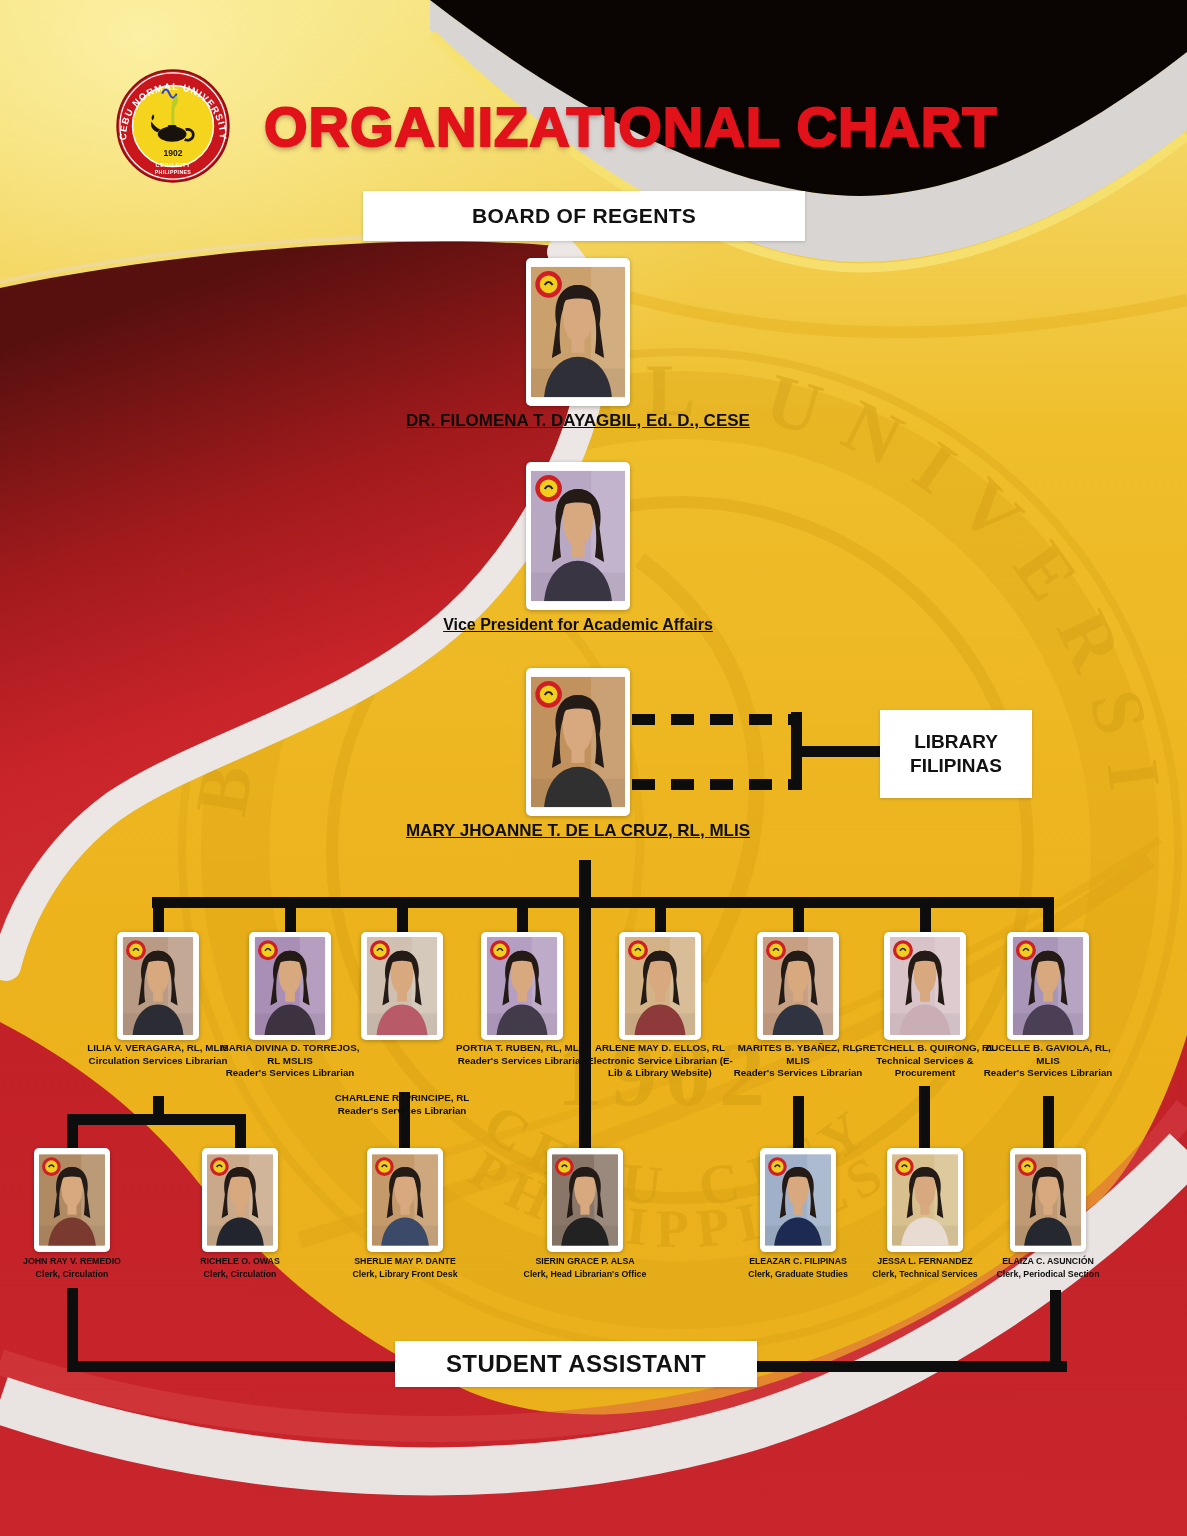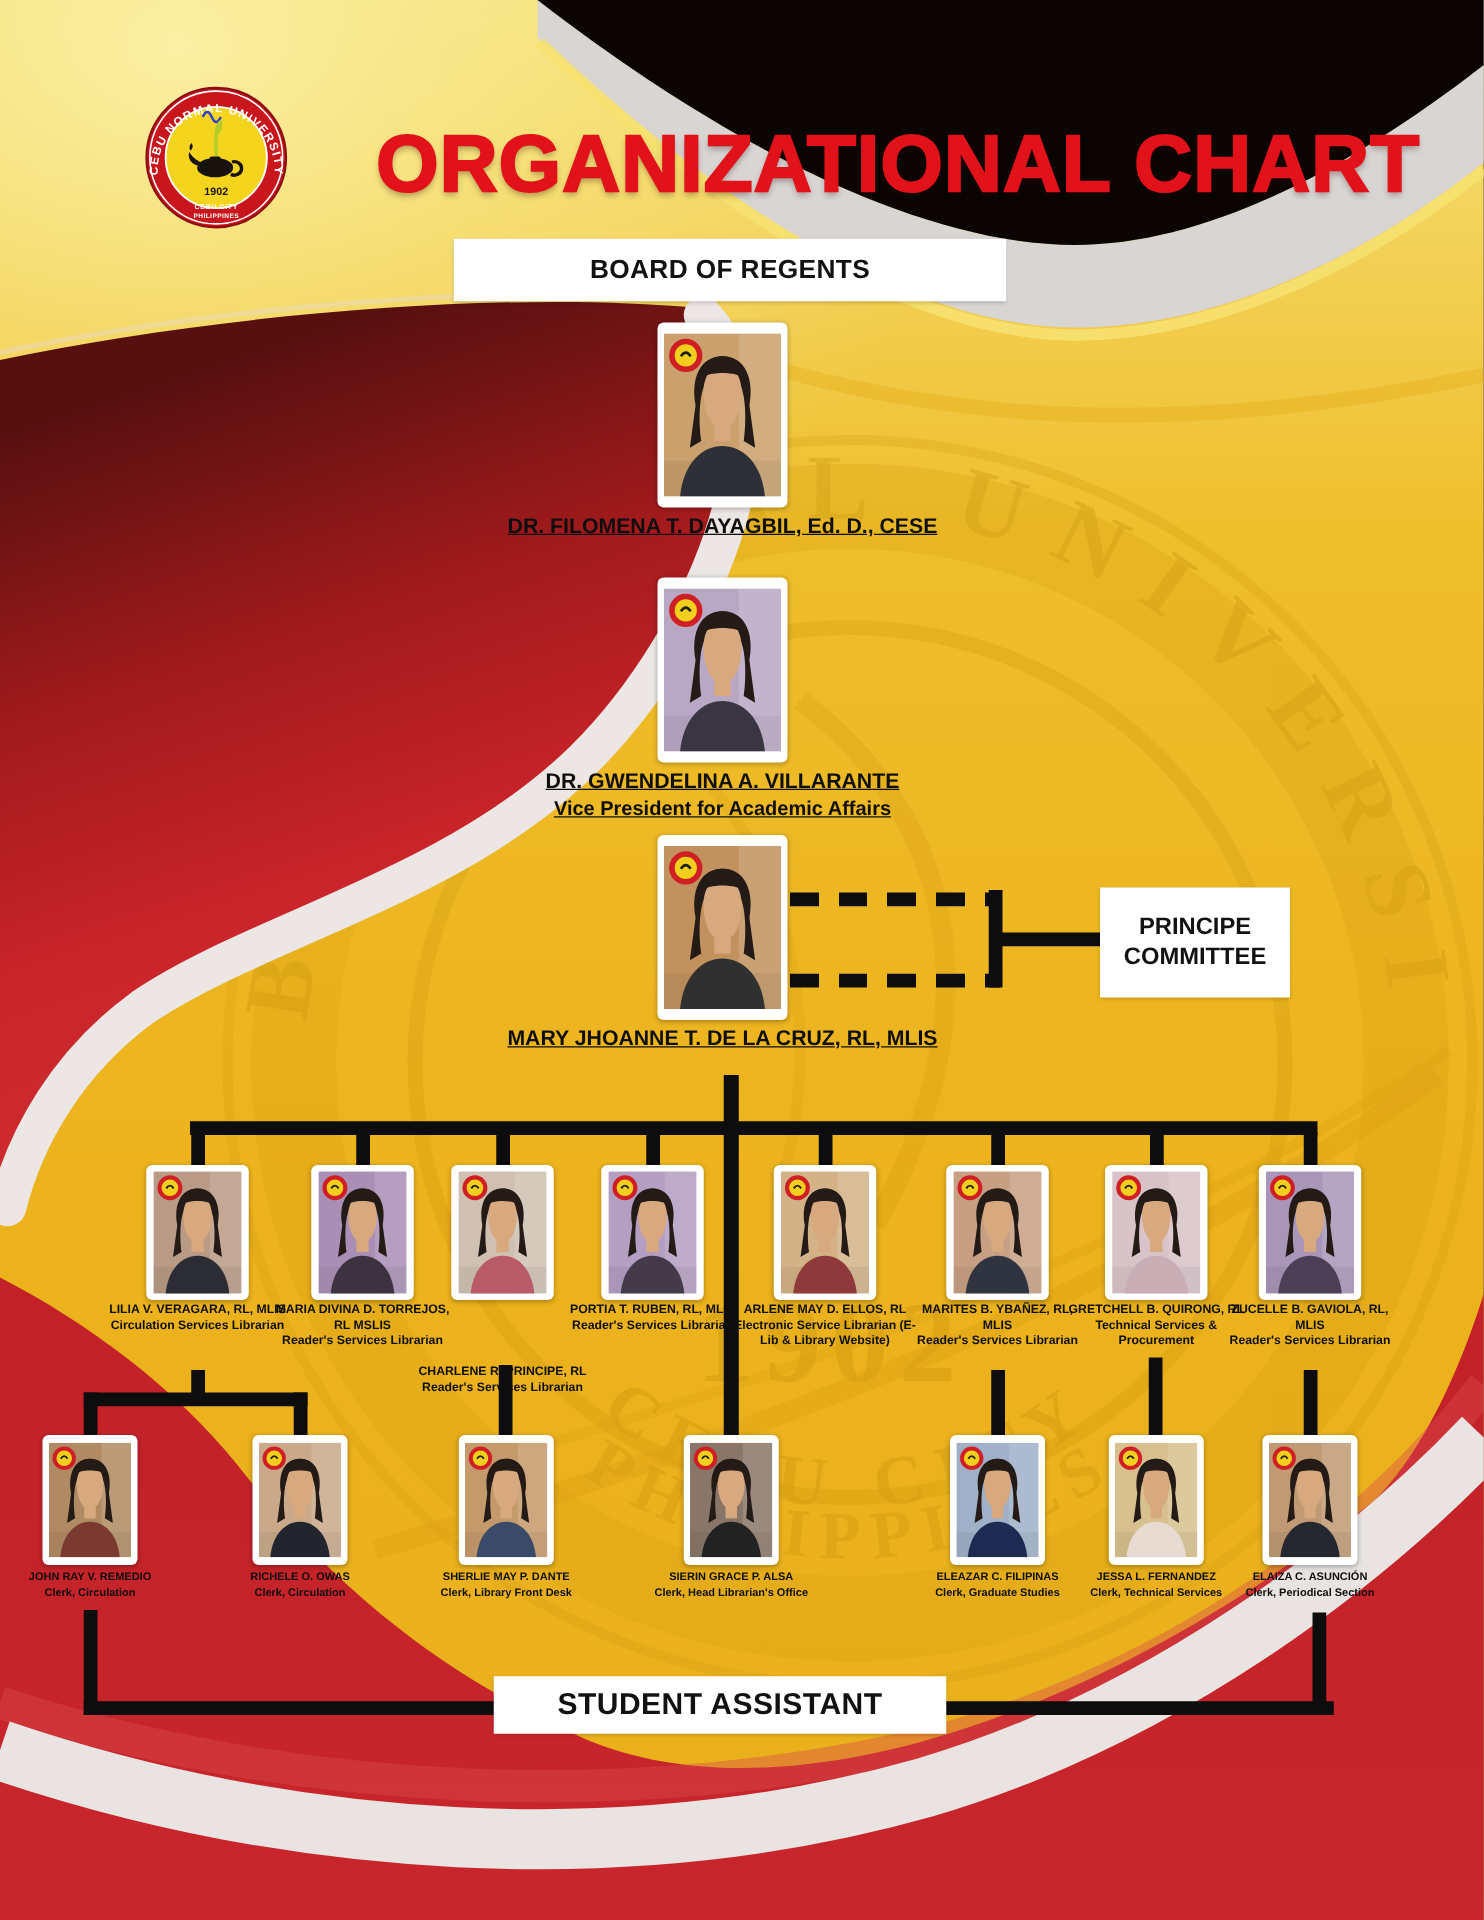--- a/index.html
+++ b/index.html
@@ -6,25 +6,24 @@
   .stage{
     position:relative;width:1187px;height:1536px;overflow:hidden;
     font-family:"Liberation Sans","DejaVu Sans",sans-serif;
     color:#0e0e0e;
   }
   .bg{position:absolute;inset:0;z-index:0;}
   
   .logo{position:absolute;left:110px;top:56px;width:126px;height:140px;z-index:5;}
   .title{
     position:absolute;left:264px;top:94px;z-index:5;
-    font-size:64px;font-weight:700;letter-spacing:1px;color:#e2121a;
+    font-size:56px;font-weight:700;letter-spacing:1px;color:#e2121a;
     -webkit-text-stroke:2px #e2121a;
     text-shadow:0 3px 5px rgba(45,5,0,.35);
     white-space:nowrap;
-    margin-left:37px;
   }
   
   .wbox{
     position:absolute;background:#fff;z-index:5;display:flex;align-items:center;justify-content:center;
     text-align:center;font-weight:700;color:#121212;box-shadow:0 1px 3px rgba(0,0,0,.18);
   }
   .box-board{left:363px;top:191px;width:442px;height:50px;font-size:21px;letter-spacing:.3px;}
   .box-committee{left:880px;top:710px;width:152px;height:88px;font-size:19px;line-height:1.28;padding:0 13px;box-sizing:border-box;}
   .box-student{left:395px;top:1341px;width:362px;height:46px;font-size:24px;letter-spacing:.4px;}
   
@@ -172,21 +171,21 @@
     <text x="70" y="116" text-anchor="middle" font-size="6.2" font-weight="bold" fill="#ffffff" letter-spacing="0.6">CEBU CITY</text>
     <text x="70" y="123.5" text-anchor="middle" font-size="5.8" font-weight="bold" fill="#ffffff" letter-spacing="0.4">PHILIPPINES</text>
   </svg>
 
   <div class="title">ORGANIZATIONAL CHART</div>
 
   <div class="wbox box-board">
     <span>BOARD OF REGENTS</span>
   </div>
   <div class="wbox box-committee">
-    <span>PRINCIPE COMMITTEE</span>
+    <span>LIBRARY FILIPINAS</span>
   </div>
   <div class="wbox box-student">
     <span>STUDENT ASSISTANT</span>
   </div>
 
   <div class="ln" style="left:579px;top:860px;width:12px;height:292px"></div>
   <div class="ln" style="left:152px;top:897px;width:902px;height:11px"></div>
   <div class="ln" style="left:153px;top:906px;width:11px;height:32px"></div>
   <div class="ln" style="left:285px;top:906px;width:11px;height:32px"></div>
   <div class="ln" style="left:397px;top:906px;width:11px;height:32px"></div>
@@ -223,21 +222,20 @@
   <div class="lbl lbl-exec" style="top:410px">
     <div class="name">DR. FILOMENA T. DAYAGBIL, Ed. D., CESE</div>
   </div>
 
   <div class="card exec c-e2" style="top:462px">
     <svg class="pic" viewBox="0 0 72 100">
         <use href="#portrait"></use>
       </svg>
   </div>
   <div class="lbl lbl-exec" style="top:614px">
-    <div class="name">DR. GWENDELINA A. VILLARANTE</div>
     <div class="role">Vice President for Academic Affairs</div>
   </div>
 
   <div class="card exec c-e3" style="top:668px">
     <svg class="pic" viewBox="0 0 72 100">
         <use href="#portrait"></use>
       </svg>
   </div>
   <div class="lbl lbl-exec" style="top:820px">
     <div class="name">MARY JHOANNE T. DE LA CRUZ, RL, MLIS</div>

